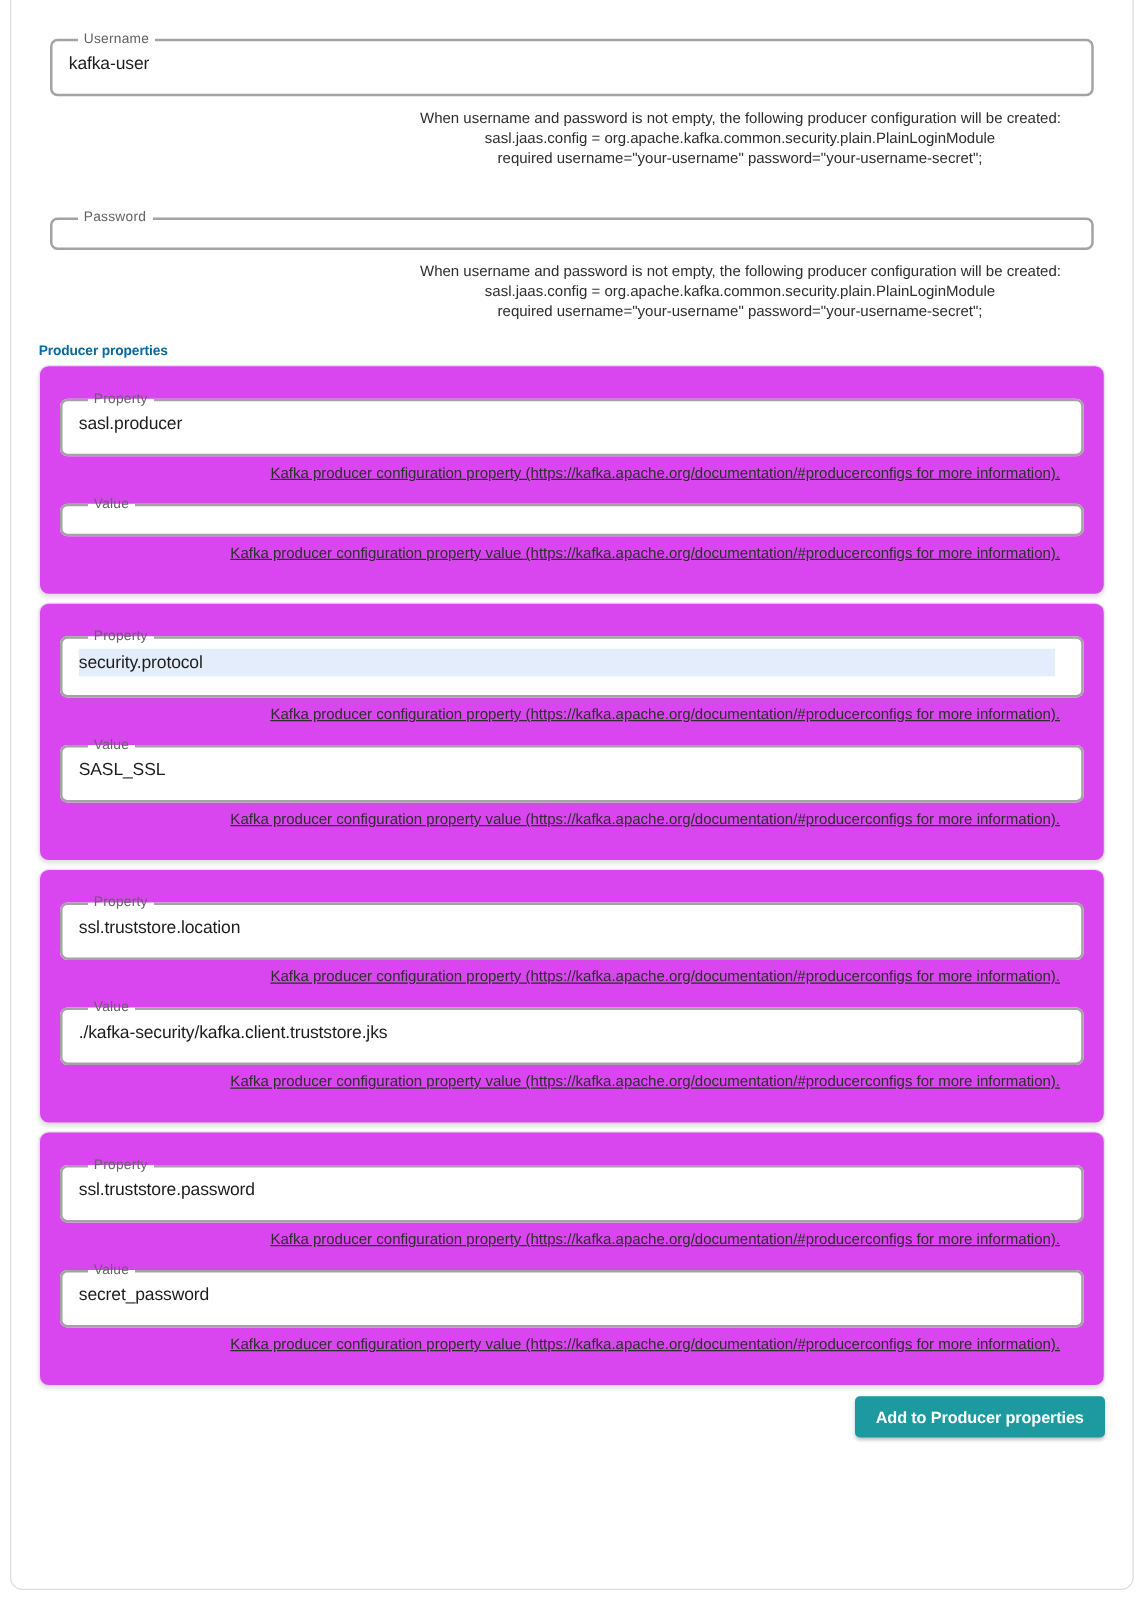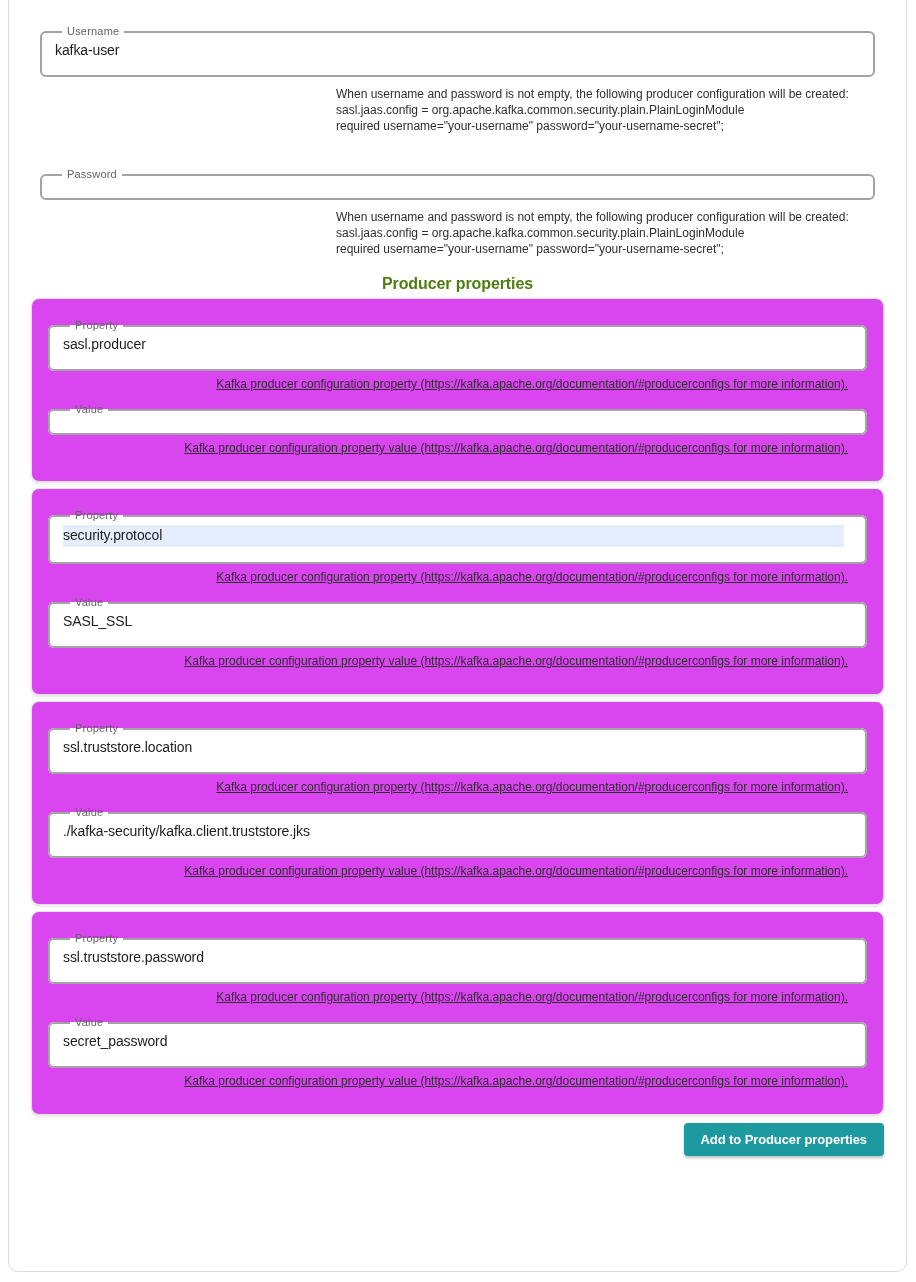--- a/index.html
+++ b/index.html
@@ -41,28 +41,27 @@
     letter-spacing: -0.1px;
     padding-top: 1px;
   }
   .top-field { margin: 0 9px; }
   .helper-block {
     margin: 9px 36px 0 305px;
     font-size: 12px;
     line-height: 16px;
     color: #2e2e2e;
   }
-  .helper-block span { display: block; white-space: nowrap; }
+  .helper-block span { display: block; white-space: nowrap; text-align: center; }
   .section-heading {
     margin: 18px 0 5px 0;
-    font-size: 16px;
+    font-size: 11px;
     font-weight: 700;
-    color: #4d7c0f;
+    color: #0369a1;
     letter-spacing: -0.1px;
-    text-align: center;
   }
   .card {
     background: #d946ef;
     border: 1px solid #e3e3e3;
     border-radius: 8px;
     box-shadow: 0 2px 3px rgba(0,0,0,0.10);
     padding: 20px 16px 26px 16px;
     margin-bottom: 6px;
   }
   .card-helper {

